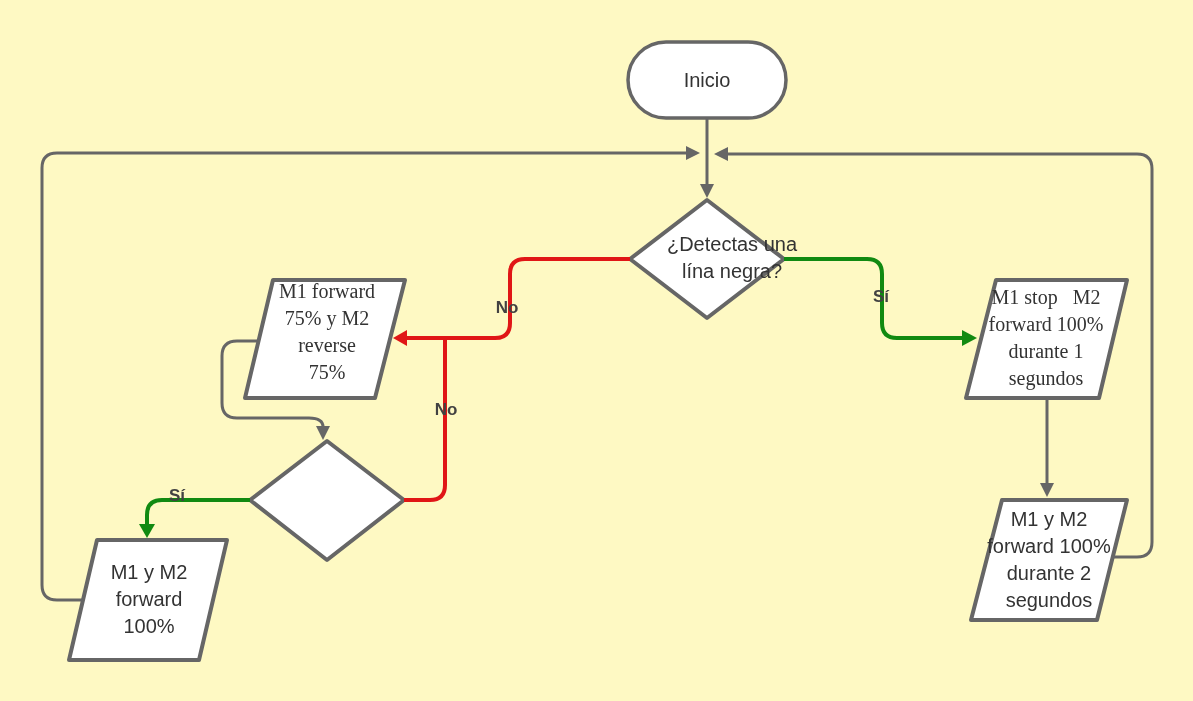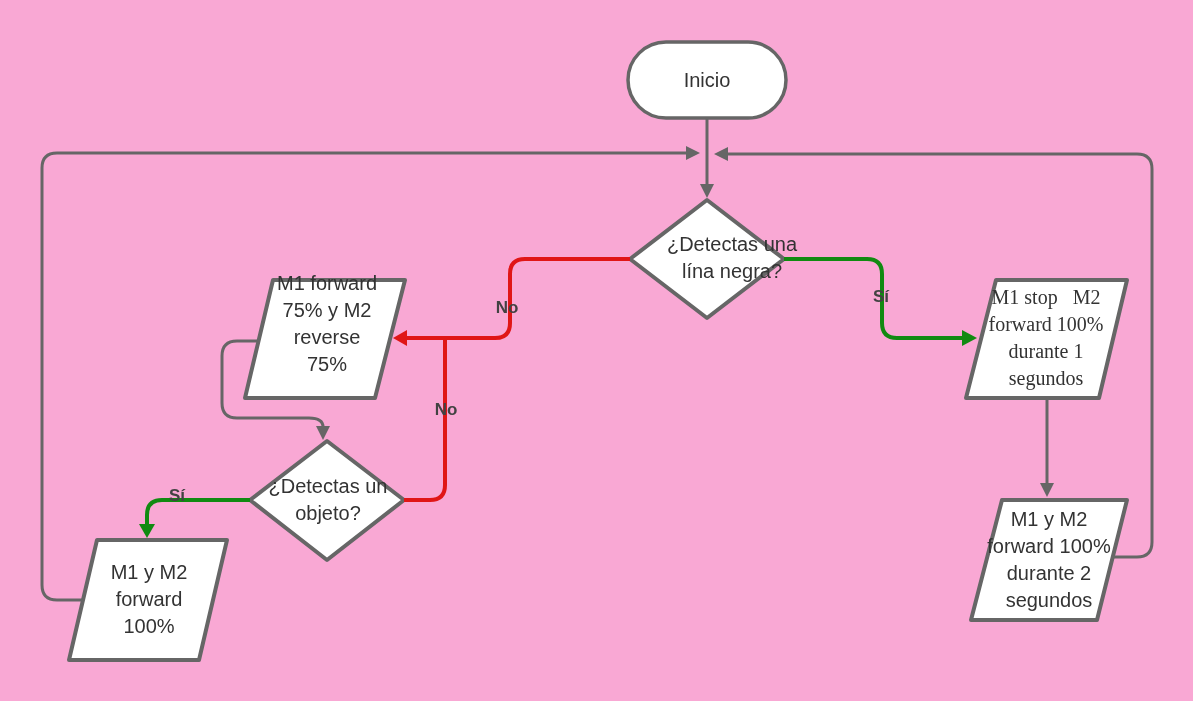--- a/index.html
+++ b/index.html
@@ -1,20 +1,20 @@
 <!DOCTYPE html>
 <html><head>
 <meta charset="utf-8">
 <style>
   html, body { margin: 0; padding: 0; background: #000; }
   #canvas {
     position: relative;
     width: 1193px;
     height: 701px;
-    background: #f9a8d4;
+    background: #fef9c3;
     font-family: "Liberation Sans", sans-serif;
     overflow: hidden;
   }
   #diagram-svg { position: absolute; left: 0; top: 0; }
   .node-label {
     position: absolute;
     transform: translate(-50%, -50%);
     white-space: pre;
     text-align: center;
     font-size: 20px;
@@ -110,32 +110,30 @@
       <path d="M 1047 400 L 1047 484" fill="none" stroke="#666666" stroke-width="3"></path>
       <polygon points="1047,497 1040,483 1054,483" fill="#666666"></polygon>
     </g>
   </svg>
 
   <div class="node-label" style="left:707px; top:80px;">Inicio</div>
 
   <div class="node-label" style="left:732px; top:258px;">¿Detectas una
 lína negra?</div>
 
-  <div class="node-label" style="left:327px; top:324px;">M1 forward
+  <div class="node-label" style="left:327px; top:332px;font-family:Liberation Serif, serif;">M1 forward
 75% y M2
 reverse
 75%</div>
 
   <div class="node-label" style="left:1046px; top:338px;font-family:Liberation Serif, serif;">M1 stop   M2
 forward 100%
 durante 1
 segundos</div>
 
-  <div class="node-label" style="left:328px; top:500px;">¿Detectas un
-objeto?</div>
 
   <div class="node-label" style="left:149px; top:599px;">M1 y M2
 forward
 100%</div>
 
   <div class="node-label" style="left:1049px; top:560px;">M1 y M2
 forward 100%
 durante 2
 segundos</div>
 

